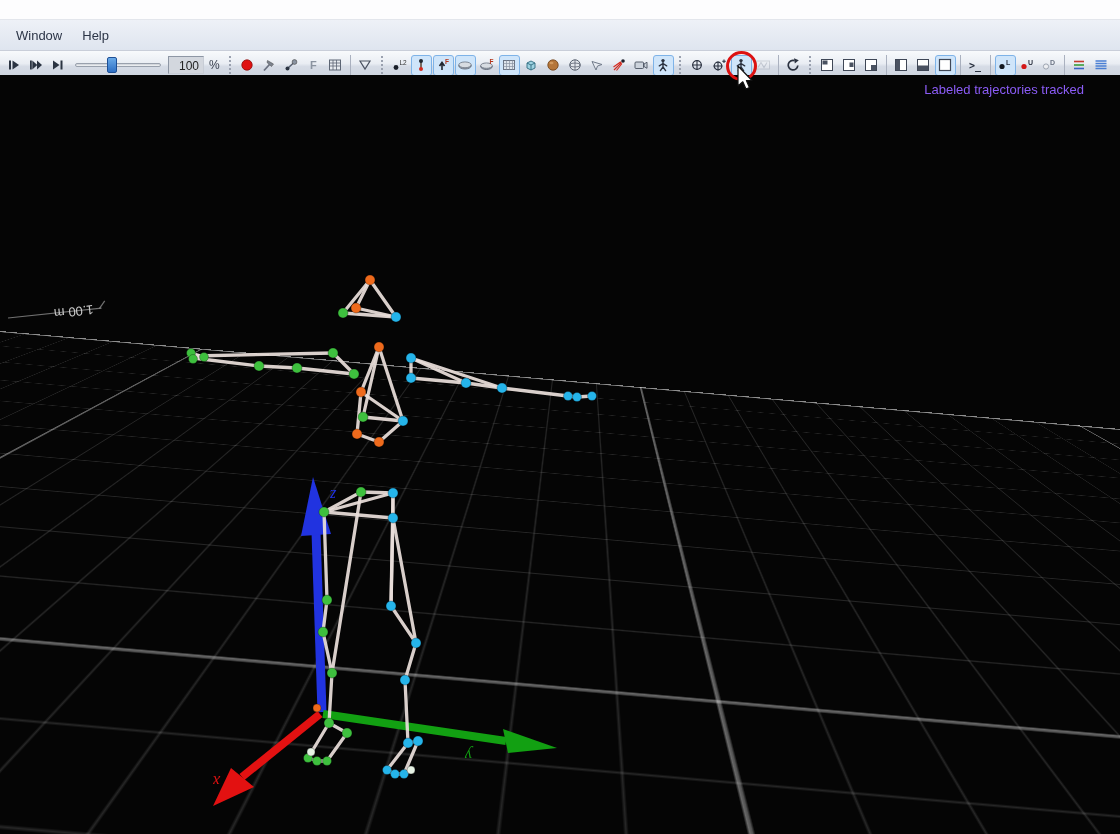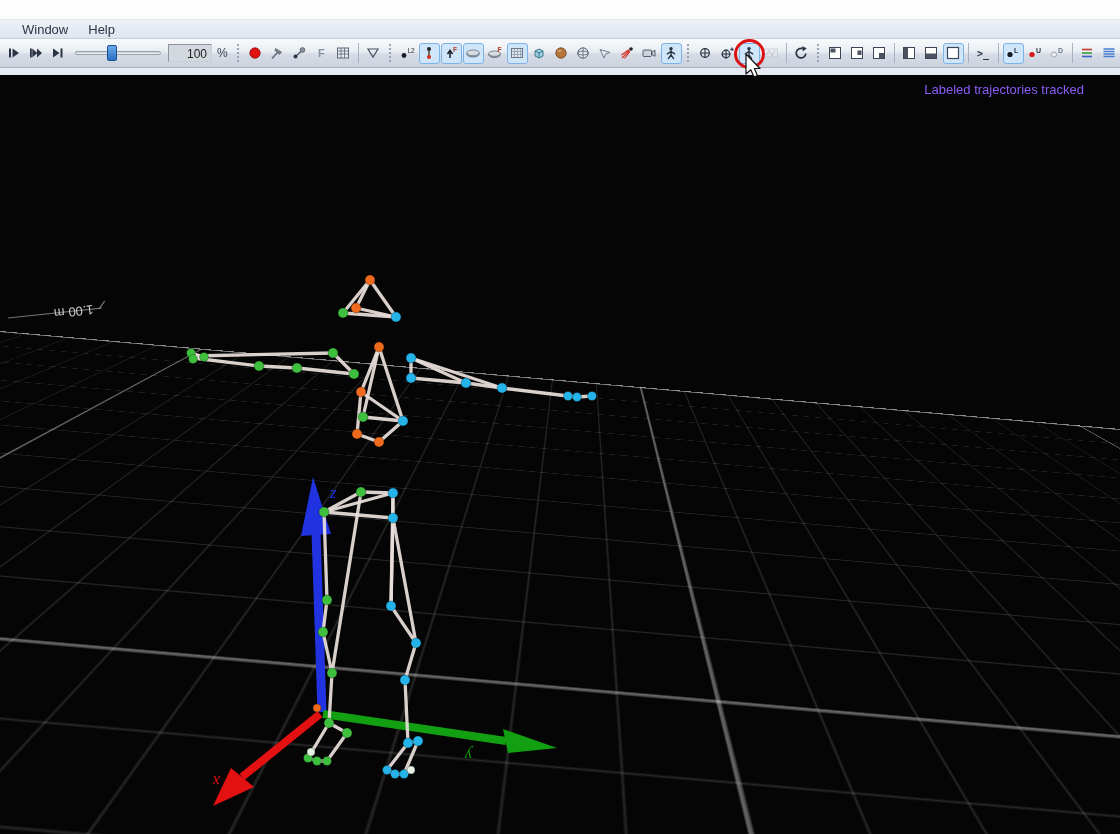--- a/index.html
+++ b/index.html
@@ -1,21 +1,21 @@
 <!DOCTYPE html>
 <html><head>
 <meta charset="utf-8">
 <style>
   * { margin:0; padding:0; box-sizing:border-box; }
   html,body { width:1120px; height:834px; font-family:"Liberation Sans", sans-serif; }
   #app { position:relative; width:1120px; height:834px; overflow:hidden; background:#e7ecf4; }
 
   
   #titlebar { height:20px; background:#fdfdfe; border-bottom:1px solid #e3e6ec; }
-  #menubar { height:18px; display:flex; align-items:center; padding-left:12px;
+  #menubar { height:30px; display:flex; align-items:center; padding-left:6px;
              background:linear-gradient(#eef1f7,#dfe5ef); }
   .menu-item { font-size:13px; color:#2c3547; padding:3px 10px; background:none; border:none;
                font-family:"Liberation Sans",sans-serif; cursor:default; }
 
   
   #toolbar { height:30px; display:flex; align-items:center; gap:1px; padding:0 3px;
              background:linear-gradient(#f8fafc 0%,#e9edf3 45%,#d6dce6 55%,#ccd3de 100%);
              border-top:1px solid #c9ced9; border-bottom:1px solid #a8aeba; }
   .tbtn { width:21px; height:21px; flex:0 0 auto; display:flex; align-items:center; justify-content:center;
           background:transparent; border:1px solid transparent; border-radius:3px; padding:0; position:relative; }
@@ -24,21 +24,21 @@
   .tb-sep { width:1px; height:20px; background:#aab1bf; margin:0 3px; flex:0 0 auto; }
   .tb-grip { width:3px; height:18px; border-left:2px dotted #9aa1af; margin:0 4px; flex:0 0 auto; }
   .ic { display:flex; }
 
   #speed-slider { position:relative; width:86px; height:18px; margin:0 6px; flex:0 0 auto; }
   #speed-slider .track { position:absolute; left:0; right:0; top:7px; height:4px; border-radius:2px;
           background:linear-gradient(#c9cdd4,#f4f6f8); border:1px solid #99a1ad; }
   #speed-slider .handle { position:absolute; left:32px; top:1px; width:10px; height:16px; border-radius:2px;
           background:linear-gradient(#6fachieve; ) }
   #speed-slider .handle { background:linear-gradient(#6aaae8,#2e6fc4); border:1px solid #1d4f96; }
-  .zoombox { width:44px; height:18px; background:#d3d7de; border:1px solid;
+  .zoombox { width:36px; height:18px; background:#d3d7de; border:1px solid;
              border-color:#8d96a4 #c8cdd6 #c8cdd6 #8d96a4; font-size:12px; color:#222;
              text-align:right; padding:2px 4px 0 0; flex:0 0 auto; }
   .pct { font-size:12px; color:#3a4150; margin:0 4px 0 5px; flex:0 0 auto; }
 
   
   .ring { position:absolute; left:-6px; top:-5px; right:-6px; bottom:-6px;
           border:3.5px solid #dd1111; border-radius:50%; pointer-events:none; z-index:40; }
   .cursor-wrap { position:absolute; left:5px; top:10px; z-index:50; pointer-events:none; }
 
   

